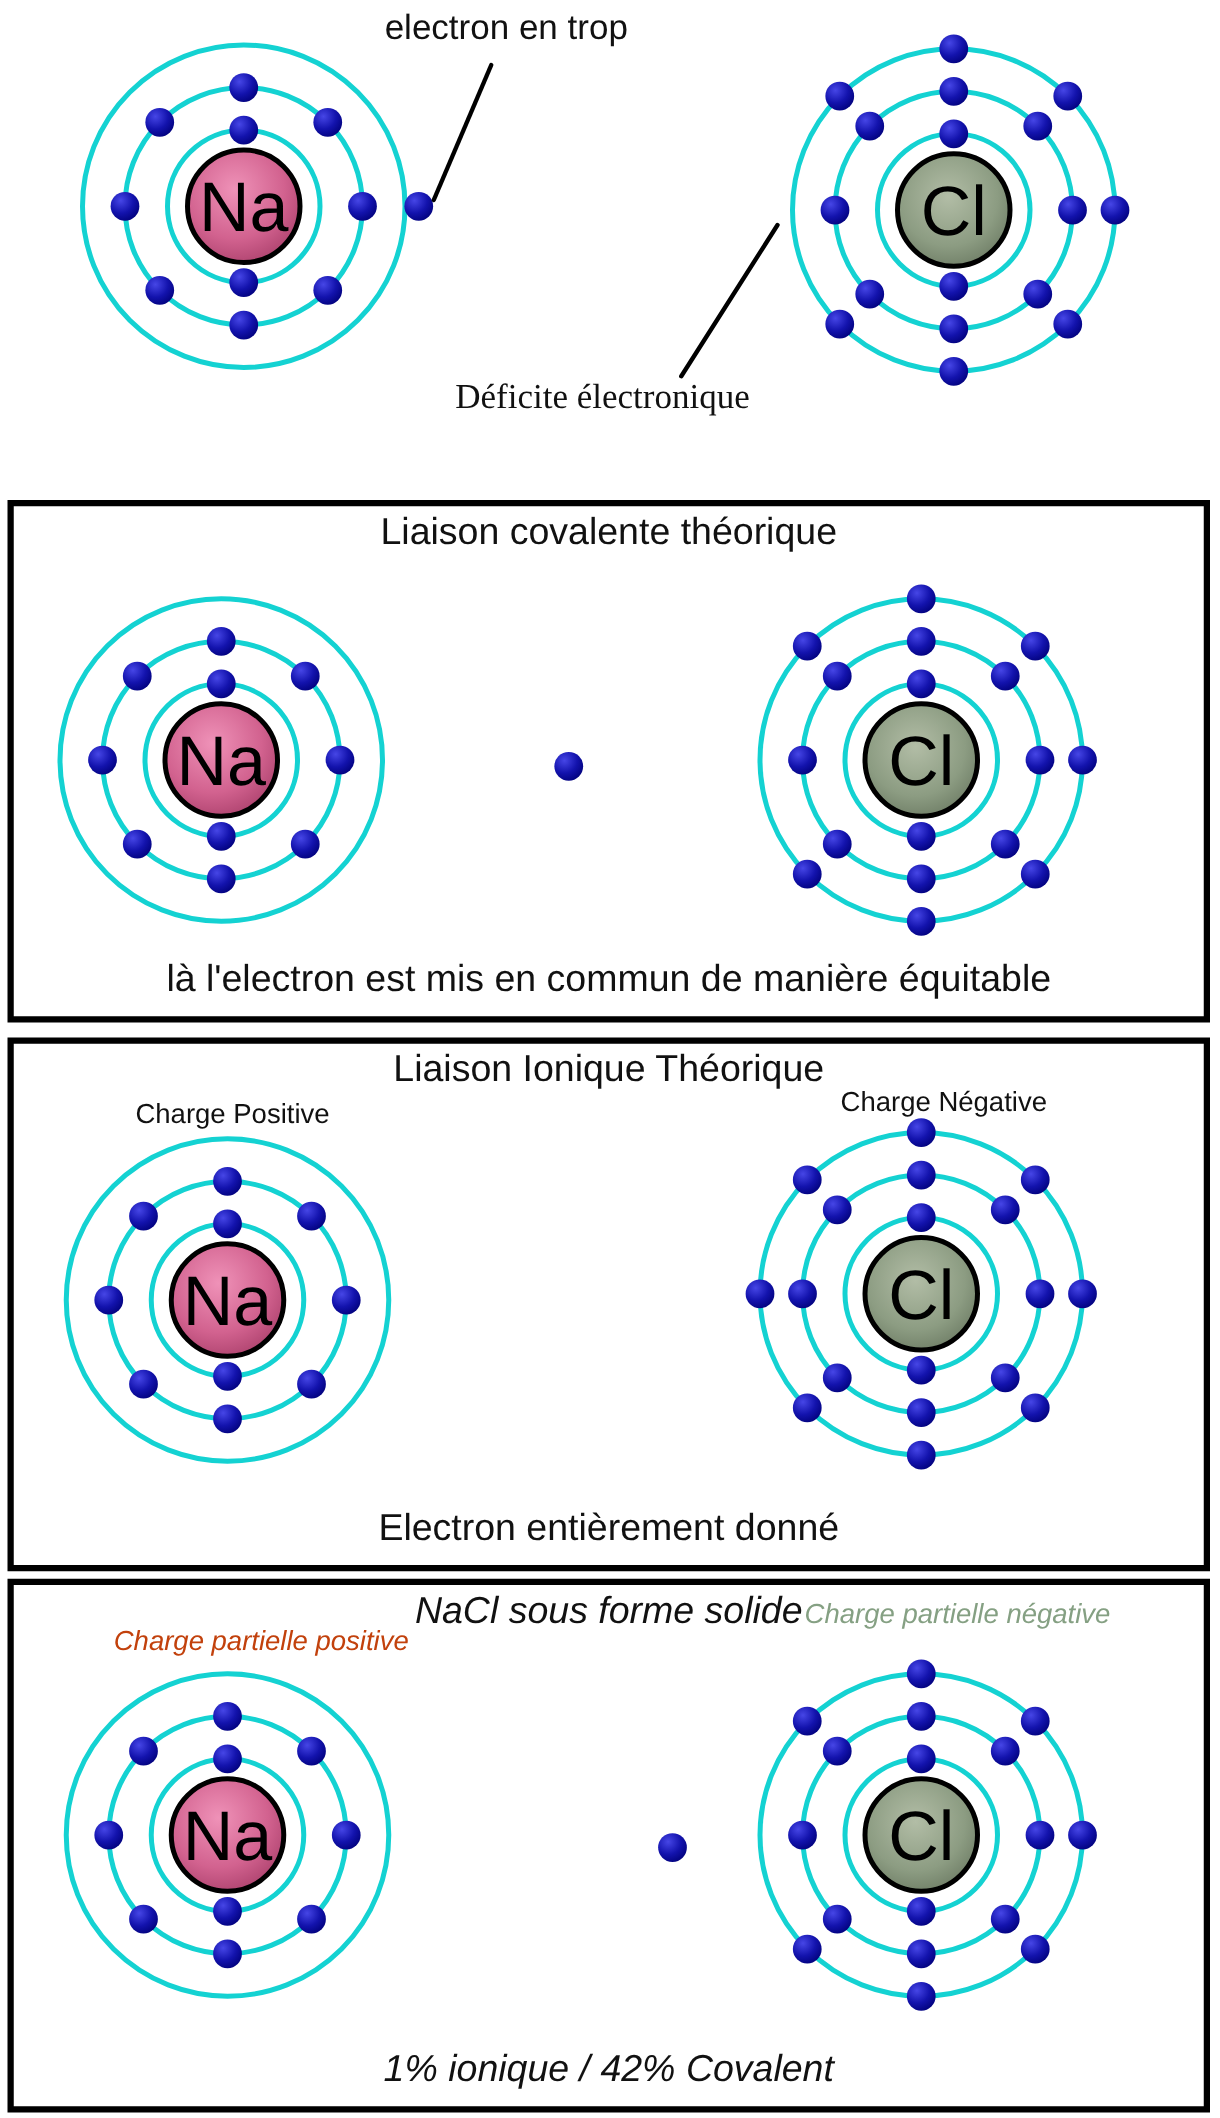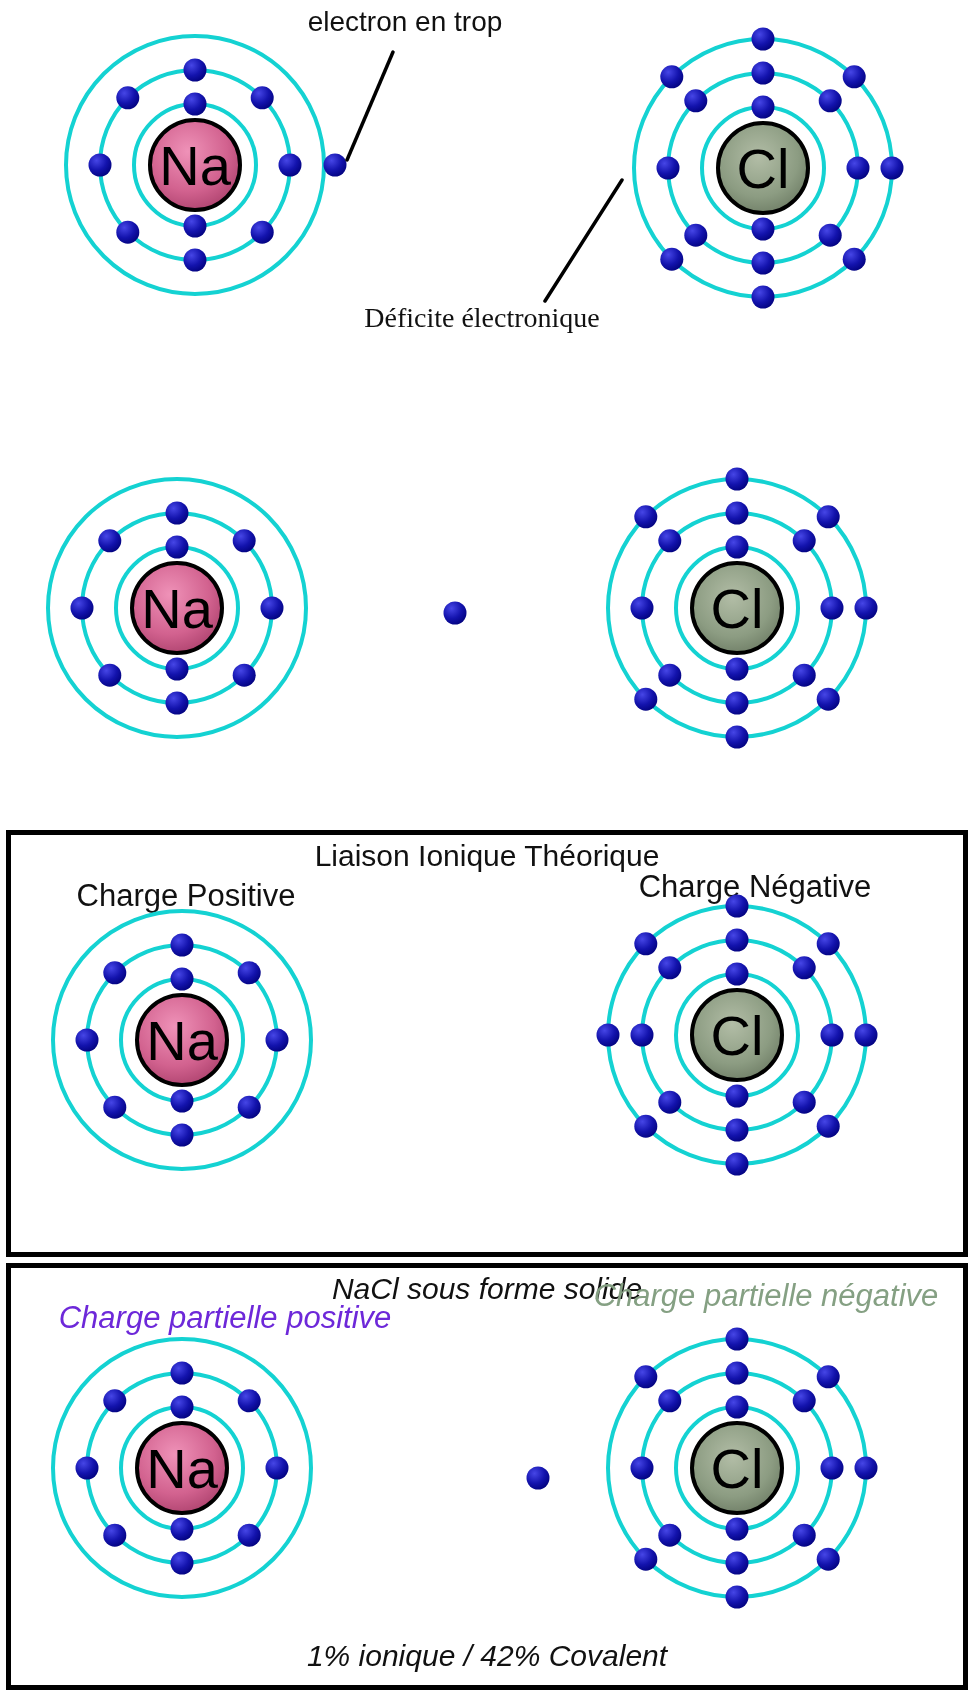--- a/index.html
+++ b/index.html
@@ -35,21 +35,21 @@
     left:0;right:0;
     bottom:12px;
     text-align:center;
     font-size:30px;
     white-space:nowrap;
   }
   .side-lbl{
     position:absolute;
     transform:translateX(-50%);
     white-space:nowrap;
-    font-size:31px;
+    font-size:22px;
   }
   #overlay,#atoms-layer{position:absolute;left:0;top:0;}
   #overlay{pointer-events:none;}
 </style>
 </head>
 <body>
 
 <div id="canvas">
 
   <svg width="0" height="0" style="position:absolute">
@@ -68,30 +68,35 @@
         <stop offset="0%" stop-color="#b2bda6"></stop>
         <stop offset="55%" stop-color="#8c9c82"></stop>
         <stop offset="100%" stop-color="#5c6a54"></stop>
       </radialGradient>
     </defs>
   </svg>
 
   <div class="lbl" style="left:405px;top:6px;">electron en trop</div>
   <div class="lbl" style="left:482px;top:302px;font-family:Liberation Serif, serif;">Déficite électronique</div>
 
+  <div class="panel" id="panel-covalent" style="top:400px;height:418px;">
+    <div class="panel-title">Liaison covalente théorique</div>
+    <div class="panel-caption">là l'electron est mis en commun de manière équitable</div>
+  </div>
 
   <div class="panel" id="panel-ionic" style="top:830px;height:427px;">
     <div class="panel-title">Liaison Ionique Théorique</div>
     <div class="side-lbl" style="left:175px;top:43px;">Charge Positive</div>
     <div class="side-lbl" style="left:744px;top:34px;">Charge Négative</div>
+    <div class="panel-caption">Electron entièrement donné</div>
   </div>
 
   <div class="panel" id="panel-solid" style="top:1263px;height:427px;font-style:italic;">
     <div class="panel-title">NaCl sous forme solide</div>
-    <div class="side-lbl" style="left: 214px; top: 32px; color: #6d28d9;">Charge partielle positive</div>
+    <div class="side-lbl" style="left: 198px; top: 32px; color: #c2410c;">Charge partielle positive</div>
     <div class="side-lbl" style="left: 755px; top: 10px; color: rgb(133, 160, 131);">Charge partielle négative</div>
     <div class="panel-caption">1% ionique / 42% Covalent</div>
   </div>
 
   <div id="atoms-layer">
       <svg width="320" height="320" viewBox="-160 -160 320 320" style="position: absolute; left: 35px; top: 5px; overflow: visible;">
         <circle cx="0" cy="0" r="61" fill="none" stroke="#14d2d2" stroke-width="4"></circle>
         <circle cx="0" cy="0" r="95" fill="none" stroke="#14d2d2" stroke-width="4"></circle>
         <circle cx="0" cy="0" r="129" fill="none" stroke="#14d2d2" stroke-width="4"></circle>
         <circle cx="0.0" cy="-61.0" r="11.5" fill="url(#eGrad)"></circle>

